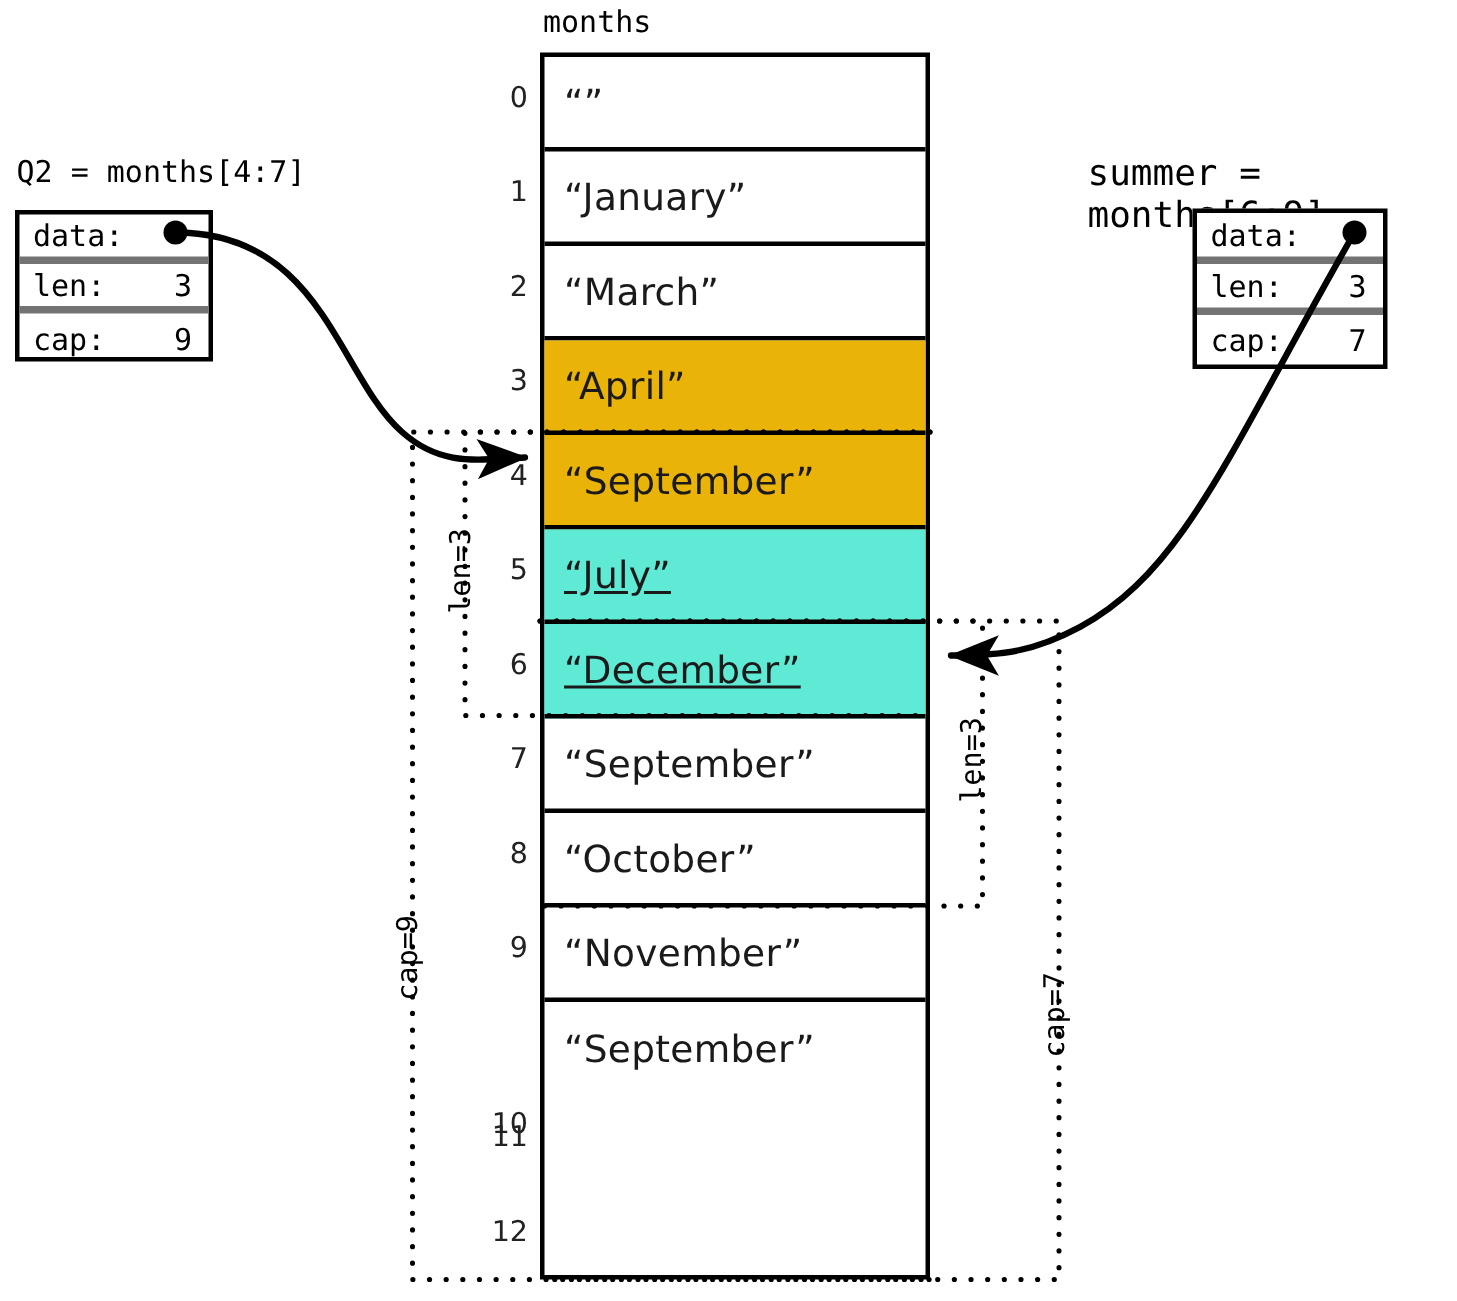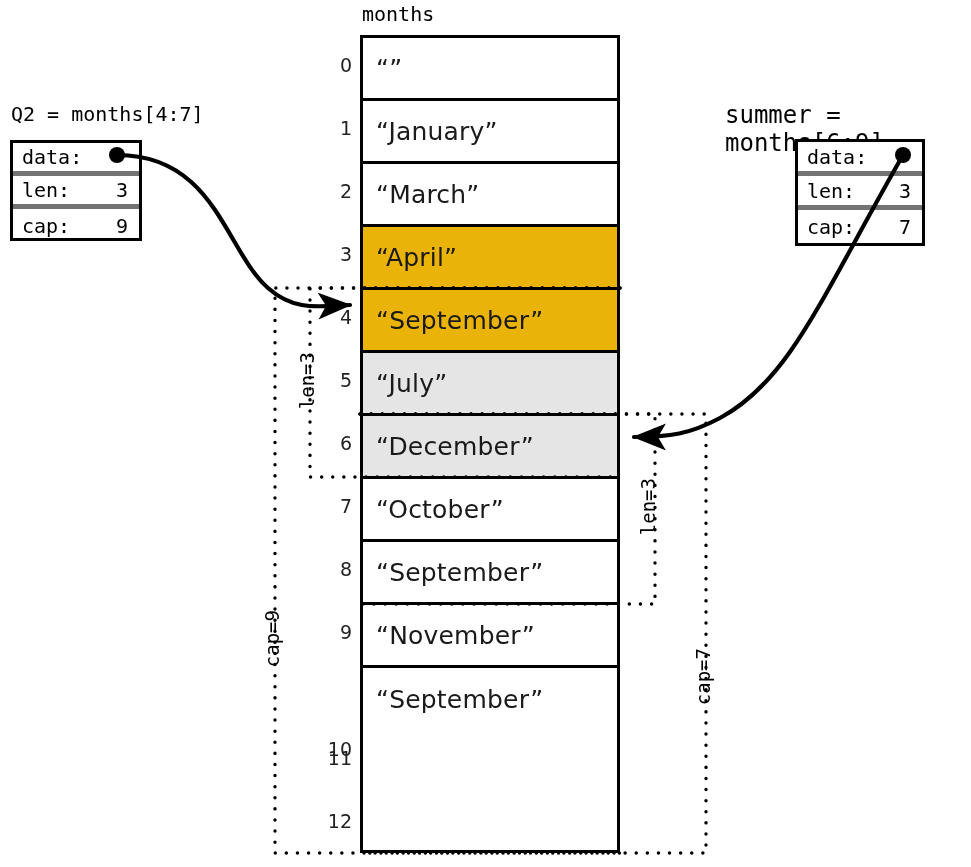--- a/index.html
+++ b/index.html
@@ -11,21 +11,21 @@
 
   
   #months-table{position:absolute;left:360px;top:35px;width:260px;height:818px;
                 border:3px solid #000;box-sizing:border-box;}
   .cell{height:63px;box-sizing:border-box;border-bottom:3px solid #000;
         display:flex;align-items:center;padding-left:13px;
         font-size:25px;color:#1a1a1a;letter-spacing:.2px;}
   .cell.last{border-bottom:none;}
   .cell.y{background:#eab308;}
   .cell.g{background:#b4d9a0;}
-  .cell.b{background:#e5e5e5;}
+  .cell.b{background:#5eead4;text-decoration:underline;}
 
   #table-title{position:absolute;left:362px;top:2px;font-size:20px;}
 
   
   .idx{position:absolute;left:310px;width:42px;text-align:right;
        font-size:19px;color:#222;}
 
   
   .structbox{position:absolute;border:3px solid #000;box-sizing:border-box;
              background:#fff;}
@@ -71,22 +71,22 @@
   <div class="idx" style="top:810px;">12</div>
 
   <div id="months-table">
     <div class="cell">“”</div>
     <div class="cell">“January”</div>
     <div class="cell">“March”</div>
     <div class="cell y">“April”</div>
     <div class="cell y">“September”</div>
     <div class="cell b">“July”</div>
     <div class="cell b">“December”</div>
+    <div class="cell">“September”</div>
     <div class="cell">“October”</div>
-    <div class="cell">“September”</div>
     <div class="cell">“November”</div>
     <div class="cell last">“September”</div>
   </div>
 
   <div id="q2-label" class="mono">Q2 = months[4:7]</div>
 
   <div id="q2-box" class="structbox">
     <div class="srow">
       <span class="skey mono">data:</span>
     </div>

